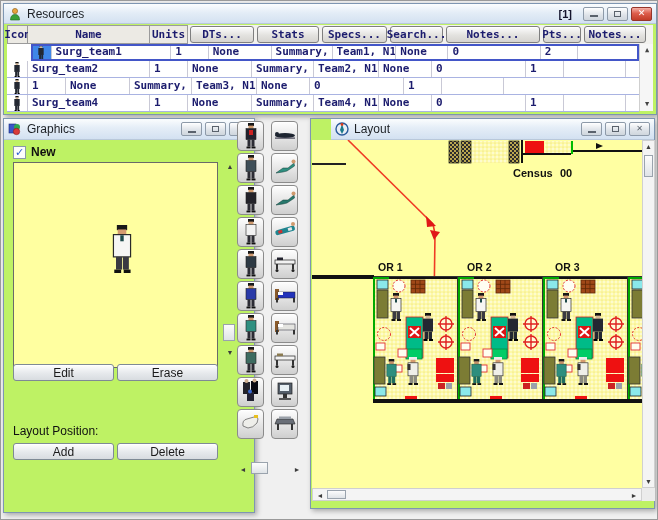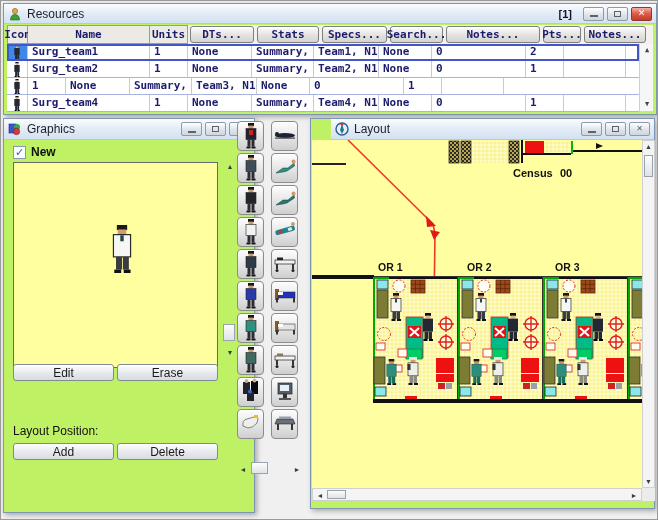--- a/index.html
+++ b/index.html
@@ -24,21 +24,21 @@
   .res-table{position:absolute;left:3px;top:21px;right:3px;bottom:3px;background:#fff;
              font-family:"DejaVu Sans Mono","Liberation Mono",monospace;font-size:11px;font-weight:bold;color:#1c1c6e;}
   .hdr{display:flex;height:19px;align-items:stretch;background:#f2f1ee;}
   .hcell{border:1px solid #9b9b9b;border-left-width:0;background:#eceae4;display:flex;align-items:center;justify-content:center;}
   .hcell:first-child{border-left-width:1px;}
   .hbtn{margin:1px 1px 1px 2px;border:1px solid #7f7f7f;border-radius:3px;
         background:linear-gradient(#fdfdfd,#e3e2df 55%,#d6d4d0);box-shadow:inset 0 1px 0 #fff;
         display:flex;align-items:center;justify-content:center;}
   .rows{position:absolute;left:0;top:19px;right:14px;bottom:0;}
   .trow{display:flex;height:17px;border-bottom:1px solid #a9b3e2;background:#fff;}
-  .trow.sel{outline:2px solid #4356c8;outline-offset:-2px;}
+  .trow.sel{outline:2px solid #4356c8;outline-offset:-2px;margin-left:24px;}
   .tcell{padding:1px 0 0 4px;border-right:1px solid #c9c9d6;overflow:hidden;white-space:pre;}
   .tcell.icon{display:flex;align-items:center;justify-content:center;padding:0;}
   .trow.sel .tcell.icon{background:#3f87e8;}
   .vsb-table{position:absolute;right:0;top:19px;width:14px;bottom:0;background:#f6f6f6;border-left:1px solid #cfcfcf;}
   .arr{position:absolute;left:0;width:14px;height:11px;text-align:center;font-size:7px;color:#444;line-height:11px;}
   
   .pbtn{position:absolute;height:17px;border:1px solid #7f8a95;border-radius:3px;
         background:linear-gradient(#fefefe,#e6e9ec 55%,#d8dce0);box-shadow:inset 0 1px 0 #fff;
         display:flex;align-items:center;justify-content:center;font-size:12px;color:#1a1a1a;}
   

